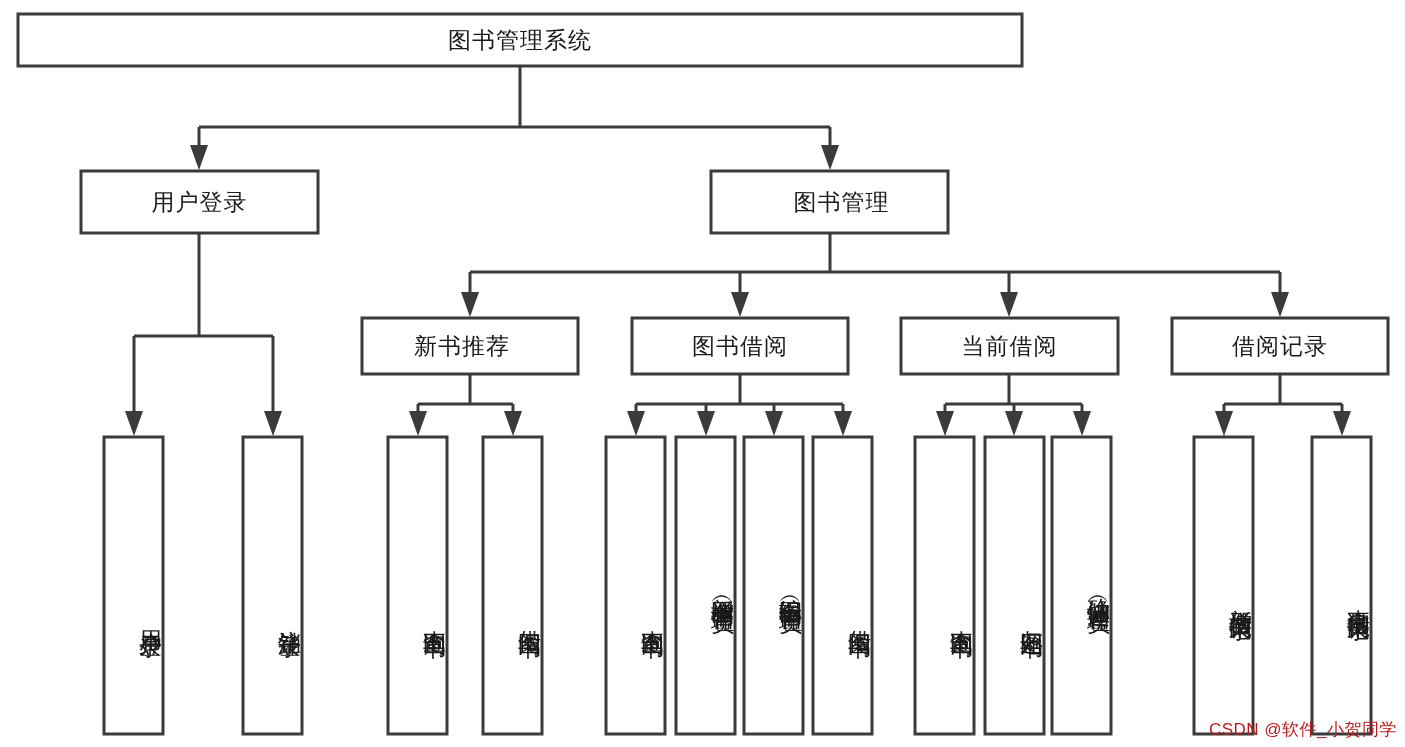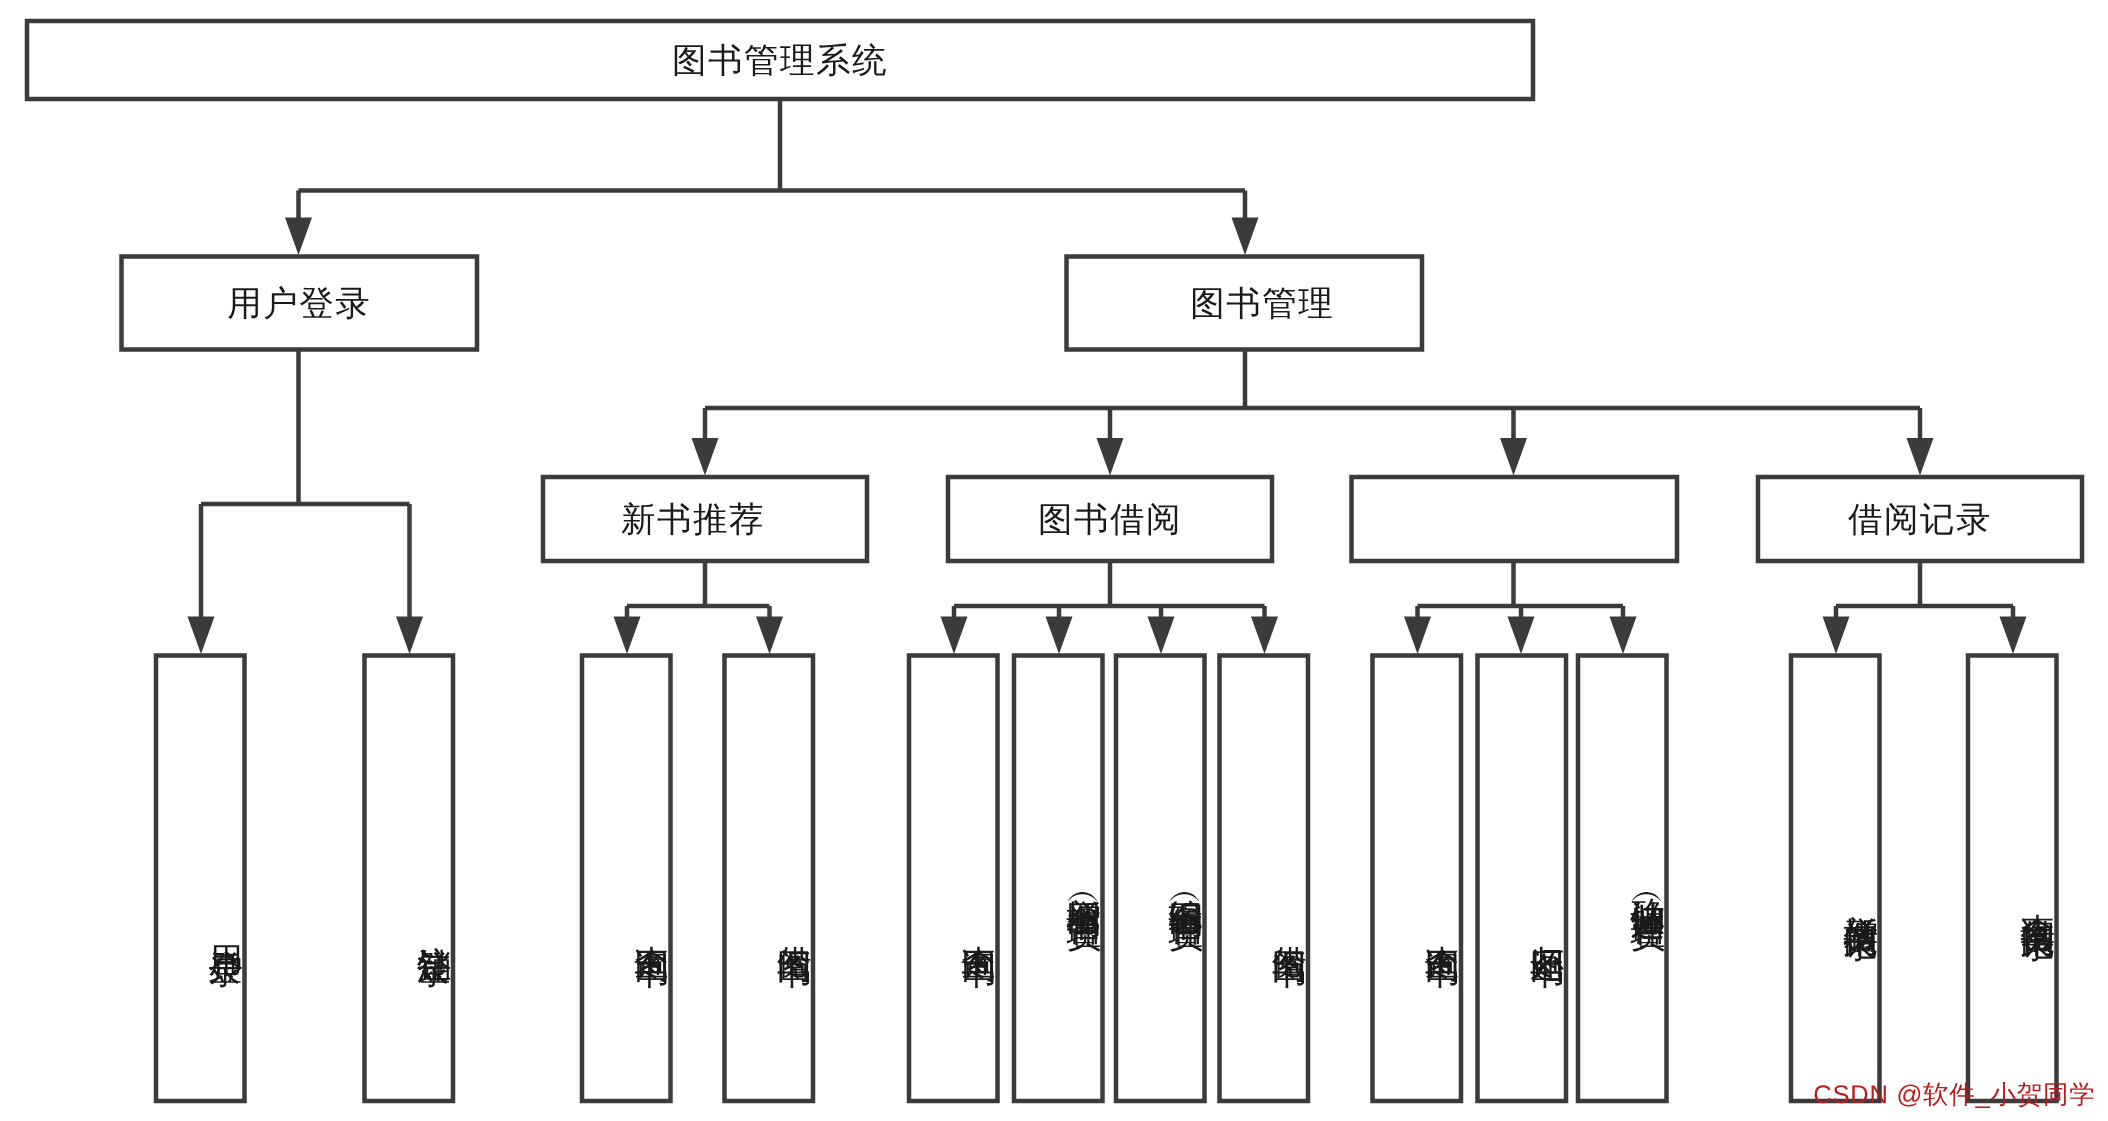--- a/index.html
+++ b/index.html
@@ -187,20 +187,21 @@
     </g>
   </svg>
 
   <div class="hlabel-wrap" style="left:18px; top:14px; width:1004px; height:52px;">图书管理系统</div>
 
   <div class="hlabel-wrap" style="left:81px; top:171px; width:237px; height:62px;">用户登录</div>
   <div class="hlabel-wrap" style="left:711px; top:171px; width:261px; height:62px;">图书管理</div>
 
   <div class="hlabel-wrap" style="left:362px; top:318px; width:200px; height:56px;text-align:center;">新书推荐</div>
   <div class="hlabel-wrap" style="left:632px; top:318px; width:216px; height:56px;">图书借阅</div>
+  <div class="hlabel-wrap" style="left:901px; top:318px; width:217px; height:56px;">当前借阅</div>
   <div class="hlabel-wrap" style="left:1172px; top:318px; width:216px; height:56px;font-family:Liberation Serif, serif;">借阅记录</div>
 
   <div class="vlabel-wrap" style="left:104px; top:497px; width:59px; height:237px;">用户登录</div>
   <div class="vlabel-wrap" style="left:243px; top:497px; width:59px; height:237px;">注销登录</div>
 
   <div class="vlabel-wrap" style="left:388px; top:497px; width:59px; height:237px;">查询图书</div>
   <div class="vlabel-wrap" style="left:483px; top:497px; width:59px; height:237px;">借阅图书</div>
 
   <div class="vlabel-wrap" style="left:606px; top:497px; width:59px; height:237px;">查询图书</div>
   <div class="vlabel-wrap" style="left:676px; top:443px; width:59px; height:291px;">新增图书（管理员）</div>

